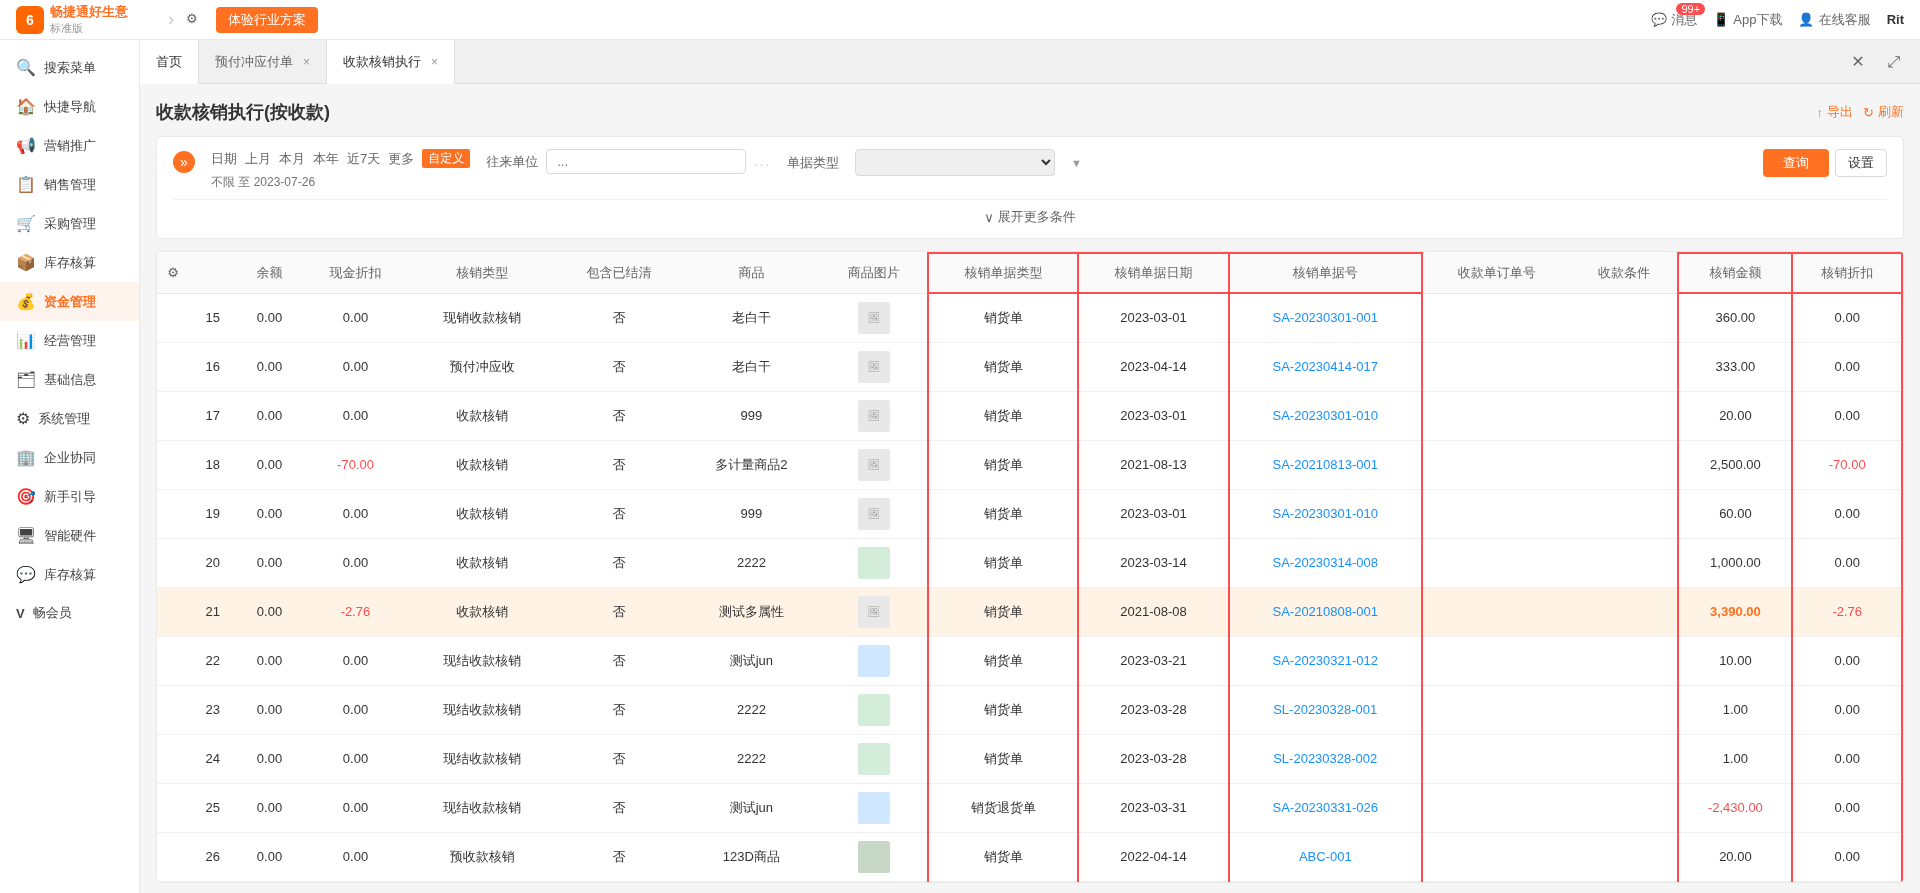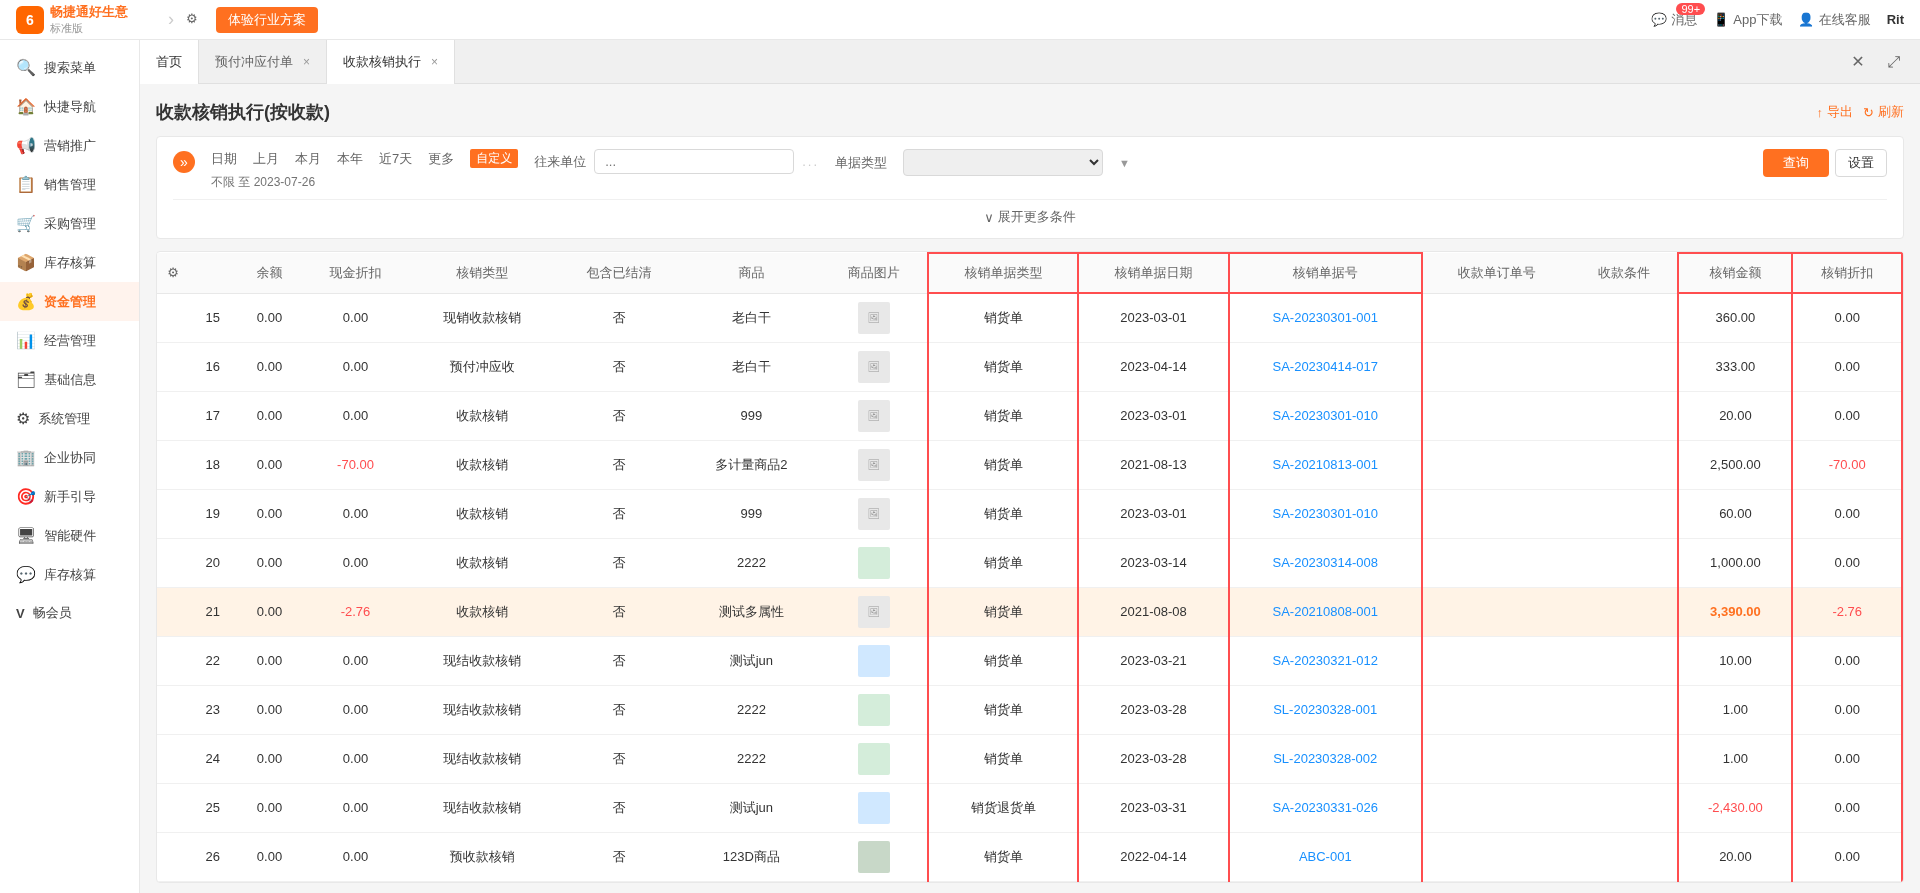--- a/index.html
+++ b/index.html
@@ -215,21 +215,21 @@
       </div>
 
       <div class="filter-bar">
         <div style="display:flex;align-items:flex-start;gap:16px;flex-wrap:wrap;">
 
           <div style="background:#ff7020;width:22px;height:22px;border-radius:50%;display:flex;align-items:center;justify-content:center;cursor:pointer;margin-top:2px;flex-shrink:0;">
             <span style="color:#fff;font-size:14px;">»</span>
           </div>
 
           <div style="display:flex;flex-direction:column;gap:4px;">
-            <div style="display:flex;align-items:center;gap:16px;">
+            <div style="display:flex;align-items:center;gap:8px;">
               <span class="filter-label">日期</span>
               <span class="filter-date-link">上月</span>
               <span class="filter-date-link">本月</span>
               <span class="filter-date-link">本年</span>
               <span class="filter-date-link">近7天</span>
               <span class="filter-date-link">更多</span>
               <span class="filter-date-link active">自定义</span>
             </div>
             <div class="filter-date-range">不限 至 2023-07-26</div>
           </div>

